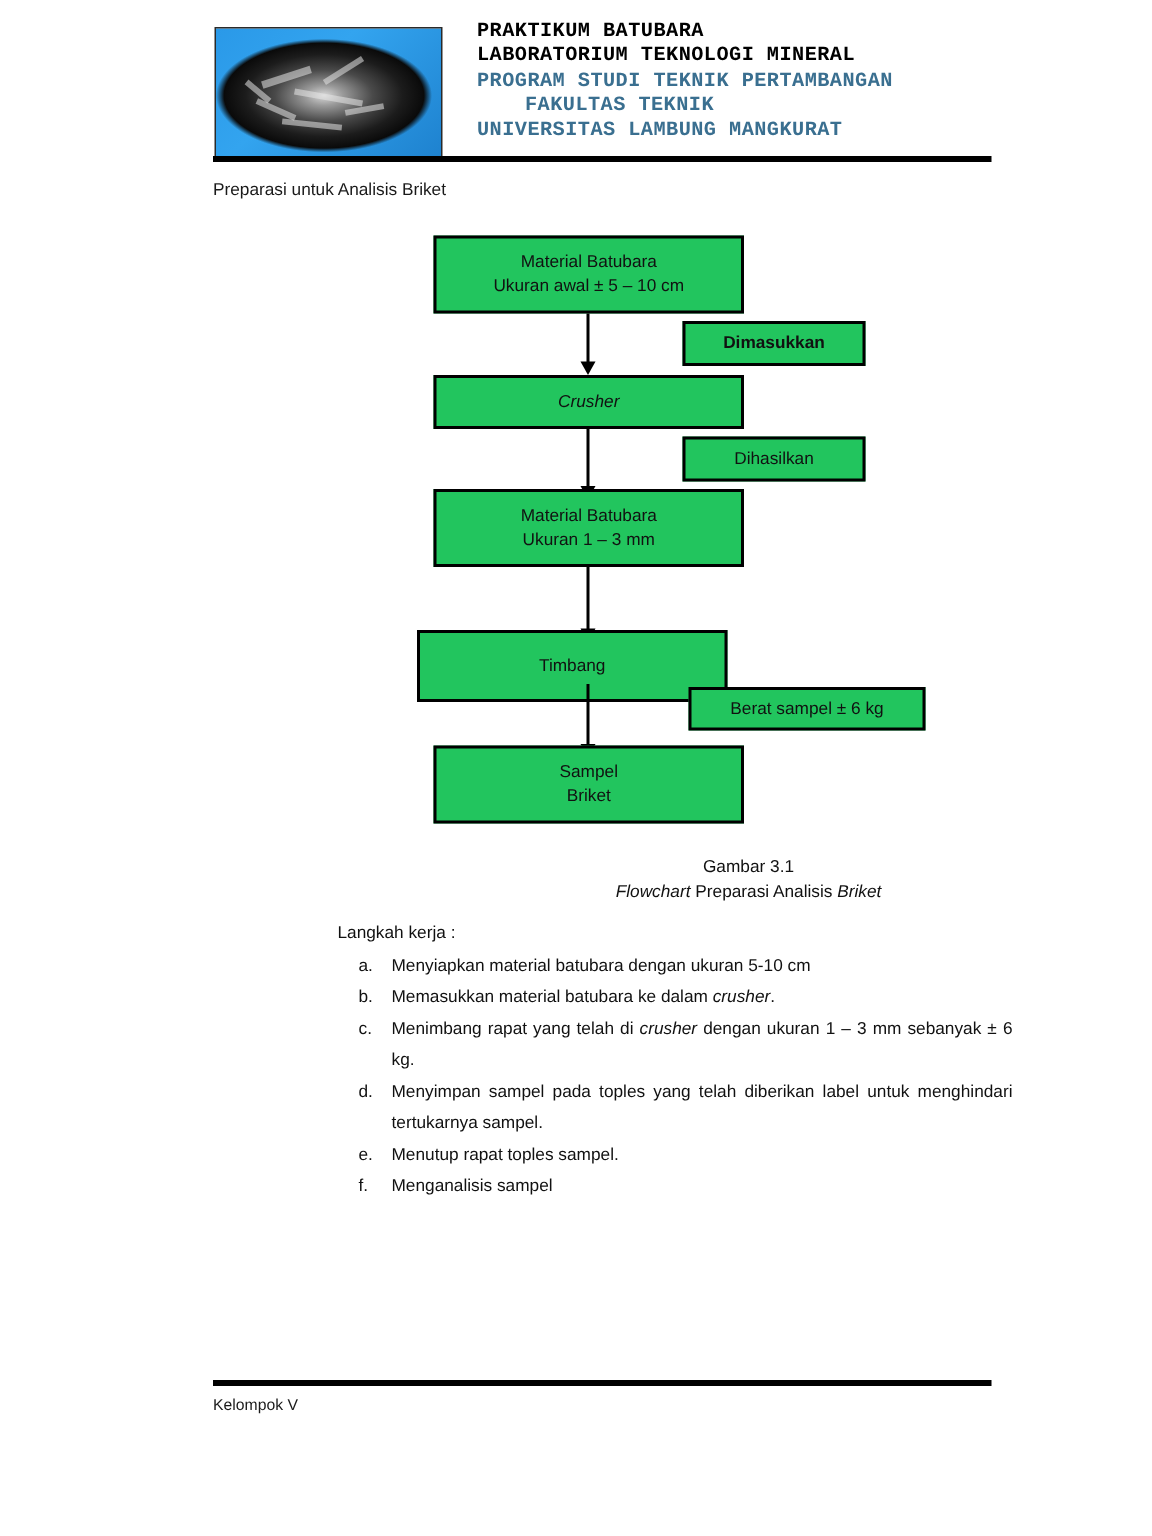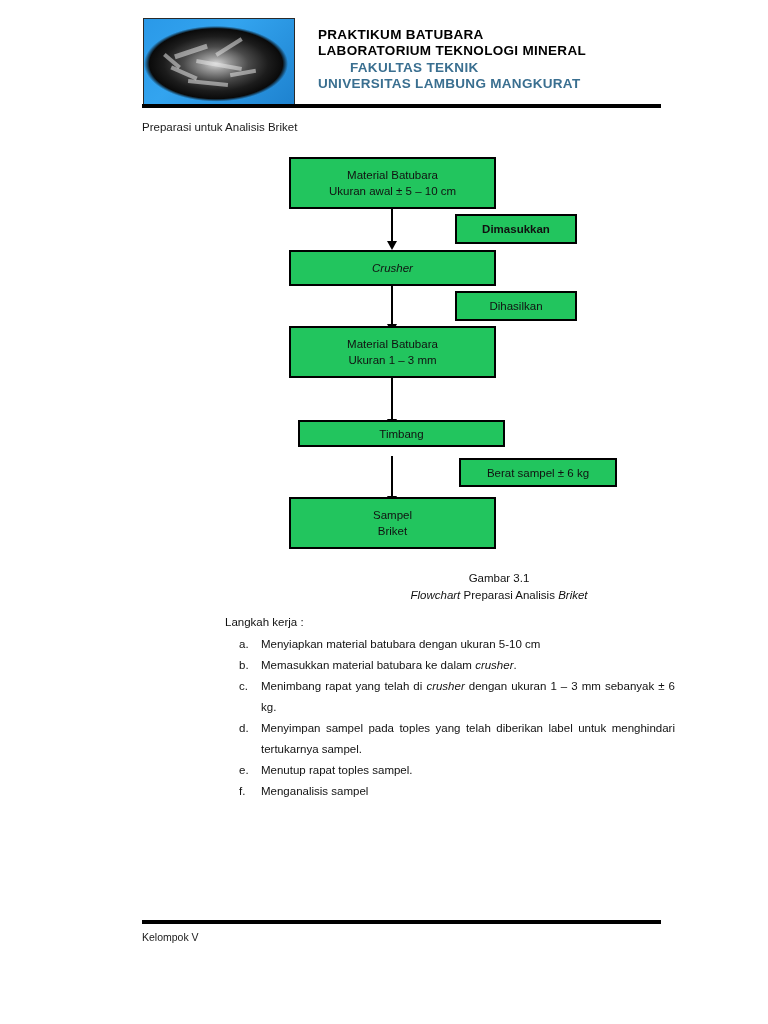--- a/index.html
+++ b/index.html
@@ -46,23 +46,23 @@
   #coal-photo .f2 { left: 52px; top: 44px; width: 46px; height: 4px; transform: rotate(10deg); }
   #coal-photo .f3 { left: 26px; top: 52px; width: 28px; height: 4px; transform: rotate(24deg); }
   #coal-photo .f4 { left: 70px; top: 26px; width: 30px; height: 4px; transform: rotate(-32deg); }
   #coal-photo .f5 { left: 44px; top: 62px; width: 40px; height: 4px; transform: rotate(6deg); }
   #coal-photo .f6 { left: 86px; top: 52px; width: 26px; height: 4px; transform: rotate(-10deg); }
   #coal-photo .f7 { left: 18px; top: 40px; width: 20px; height: 4px; transform: rotate(40deg); }
 
   #letterhead-text {
     position: absolute;
     left: 176px;
-    top: 13px;
+    top: 0px;
     width: 342px;
-    font-family: Liberation Sans, sans-serif;
+    font-family: Liberation Mono, monospace;
     font-weight: bold;
     letter-spacing: 0.3px;
   }
   #letterhead-text .lh-line {
     font-size: 13.5px;
     line-height: 16.4px;
     white-space: nowrap;
   }
   #letterhead-text .lh-black { color: #000000; }
   #letterhead-text .lh-blue  { color: #3a6f90; }
@@ -200,20 +200,21 @@
     <span class="facet f2"></span>
     <span class="facet f3"></span>
     <span class="facet f4"></span>
     <span class="facet f5"></span>
     <span class="facet f6"></span>
     <span class="facet f7"></span>
   </div>
   <div id="letterhead-text">
     <div class="lh-line lh-black" style="color: rgb(0, 0, 0);">PRAKTIKUM BATUBARA</div>
     <div class="lh-line lh-black" style="color: rgb(0, 0, 0);">LABORATORIUM TEKNOLOGI MINERAL</div>
+    <div class="lh-line lh-blue" style="color: rgb(58, 111, 144);">PROGRAM STUDI TEKNIK PERTAMBANGAN</div>
     <div class="lh-line lh-blue" style="color: rgb(58, 111, 144); margin-left: 32px;">FAKULTAS TEKNIK</div>
     <div class="lh-line lh-blue" style="color: rgb(58, 111, 144);">UNIVERSITAS LAMBUNG MANGKURAT</div>
   </div>
 </div>
 <div id="header-rule"></div>
 
 <div id="section-title">Preparasi untuk Analisis Briket</div>
 
 <div id="flowchart">
 
@@ -242,21 +243,21 @@
 
   <div class="fc-box" style="left:289px; top:326px; width:207px; height:52px;">
     <span>
       <span class="fc-text">Material Batubara</span>
       <span class="fc-text">Ukuran 1 – 3 mm</span>
     </span>
   </div>
 
   <div class="fc-arrow" style="left:391px; top:378px; height:42px;"></div>
 
-  <div class="fc-box" style="left:298px; top:420px; width:207px; height:27px;">
+  <div class="fc-box" style="left:278px; top:420px; width:207px; height:48px;">
     <span class="fc-text">Timbang</span>
   </div>
 
   <div class="fc-arrow" style="left:391px; top:456px; height:41px;"></div>
 
   <div class="fc-box" style="left:459px; top:458px; width:158px; height:29px;">
     <span class="fc-text">Berat sampel ± 6 kg</span>
   </div>
 
   <div class="fc-box" style="left:289px; top:497px; width:207px; height:52px;">

